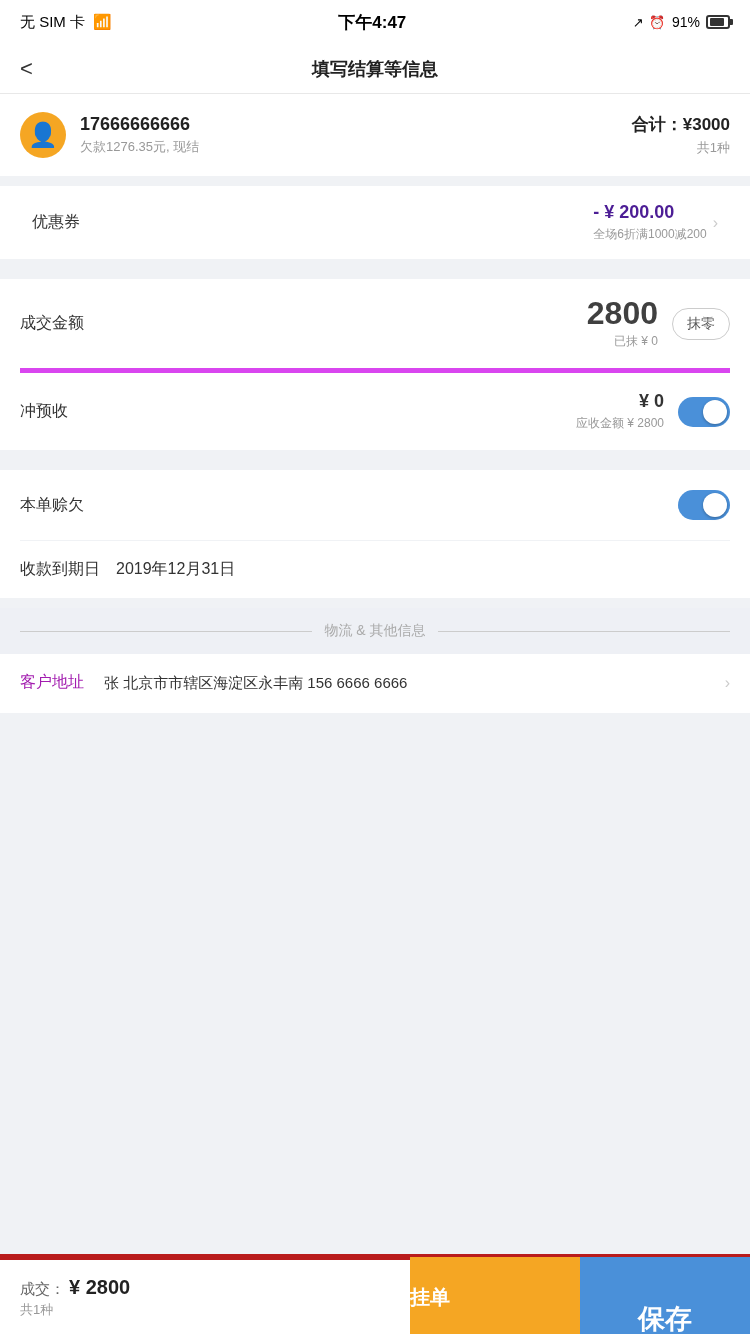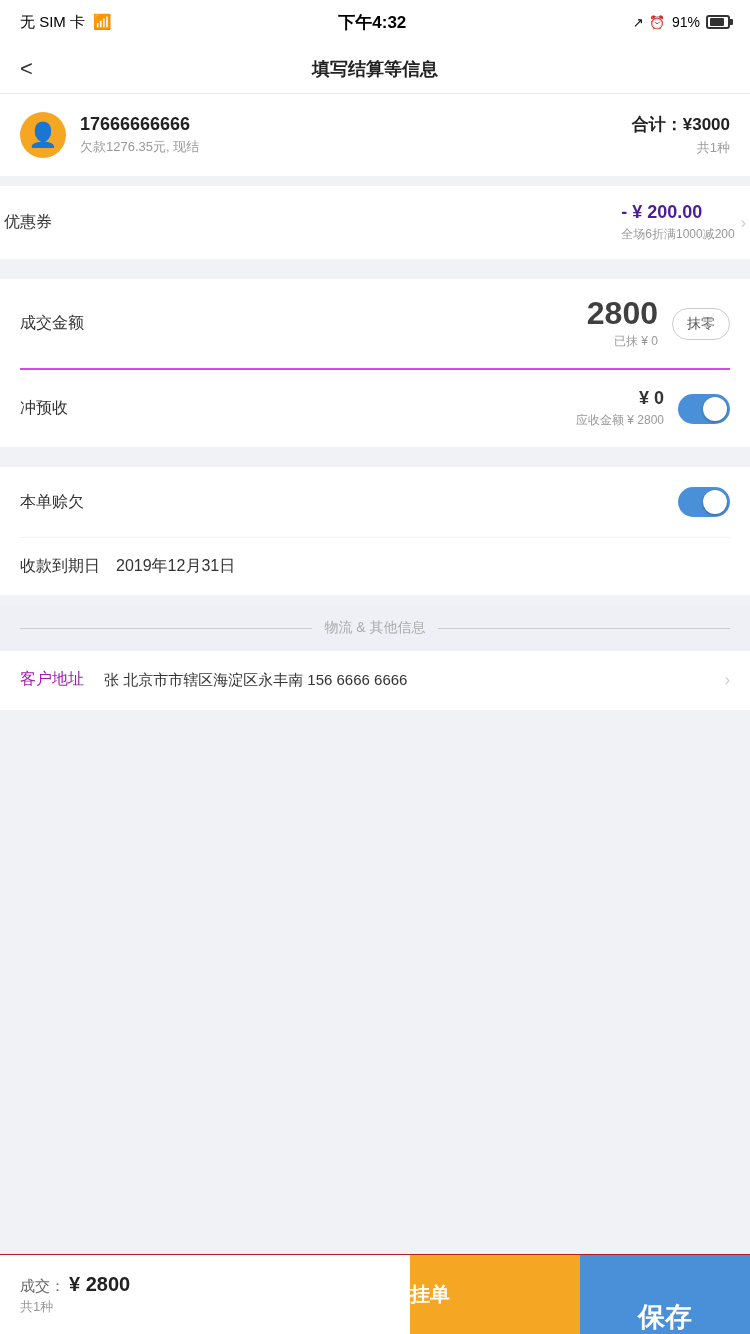--- a/index.html
+++ b/index.html
@@ -89,21 +89,21 @@
     .customer-info { }
     .customer-phone { font-size: 18px; font-weight: 600; color: #222; }
     .customer-debt { font-size: 13px; color: #999; margin-top: 3px; }
     .customer-right { text-align: right; }
     .total-amount { font-size: 17px; font-weight: 600; color: #222; }
     .total-count { font-size: 13px; color: #999; margin-top: 3px; }
 
     
     .coupon-row {
       background: #fff;
-      padding: 16px 4px;
+      padding: 16px 32px;
       display: flex;
       align-items: center;
       justify-content: space-between;
       margin-bottom: 10px;
     }
     .coupon-label { font-size: 16px; color: #333; }
     .coupon-discount { font-size: 18px; font-weight: 600; color: #4c1d95; }
     .coupon-desc { font-size: 12px; color: #999; text-align: right; margin-top: 3px; }
     .coupon-arrow { font-size: 16px; color: #ccc; margin-left: 6px; }
 
@@ -114,21 +114,21 @@
     .amount-section {
       background: #fff;
       padding: 0 20px;
       margin-bottom: 0;
     }
     .amount-row {
       display: flex;
       align-items: center;
       justify-content: space-between;
       padding: 18px 0;
-      border-bottom: 2px solid #d946ef;
+      border-bottom: 5px solid #d946ef;
     }
     .amount-row:last-child { border-bottom: none; }
     .row-label { font-size: 16px; color: #333; }
     .row-right { display: flex; align-items: center; gap: 14px; }
     .amount-value {
       font-size: 32px;
       font-weight: 700;
       color: #404040;
       line-height: 1;
     }
@@ -222,21 +222,21 @@
 
     
     .bottom-bar {
       position: fixed;
       bottom: 0;
       width: 750px;
       height: 80px;
       display: flex;
       align-items: center;
       background: #fff;
-      border-top: 1px solid #b91c1c;
+      border-top: 6px solid #b91c1c;
     }
     .bottom-info {
       flex: 1;
       padding: 0 20px;
     }
     .bottom-total-label { font-size: 15px; color: #666; }
     .bottom-total-amount { font-size: 20px; font-weight: 700; color: #222; }
     .bottom-count { font-size: 13px; color: #999; margin-top: 2px; }
     .bottom-btn-hold {
       width: 170px;
@@ -256,21 +256,21 @@
     }
   </style>
 </head>
 <body>
 
 <div class="status-bar">
   <div class="status-left">
     <span>无 SIM 卡</span>
     <span>📶</span>
   </div>
-  <div class="status-center">下午4:32</div>
+  <div class="status-center">下午4:47</div>
   <div class="status-right">
     <span style="font-size:13px;">↗</span>
     <span style="font-size:13px;">⏰</span>
     <span>91%</span>
     <div class="battery-icon">
       <div class="battery-fill"></div>
       <div class="battery-tip"></div>
     </div>
   </div>
 </div>

